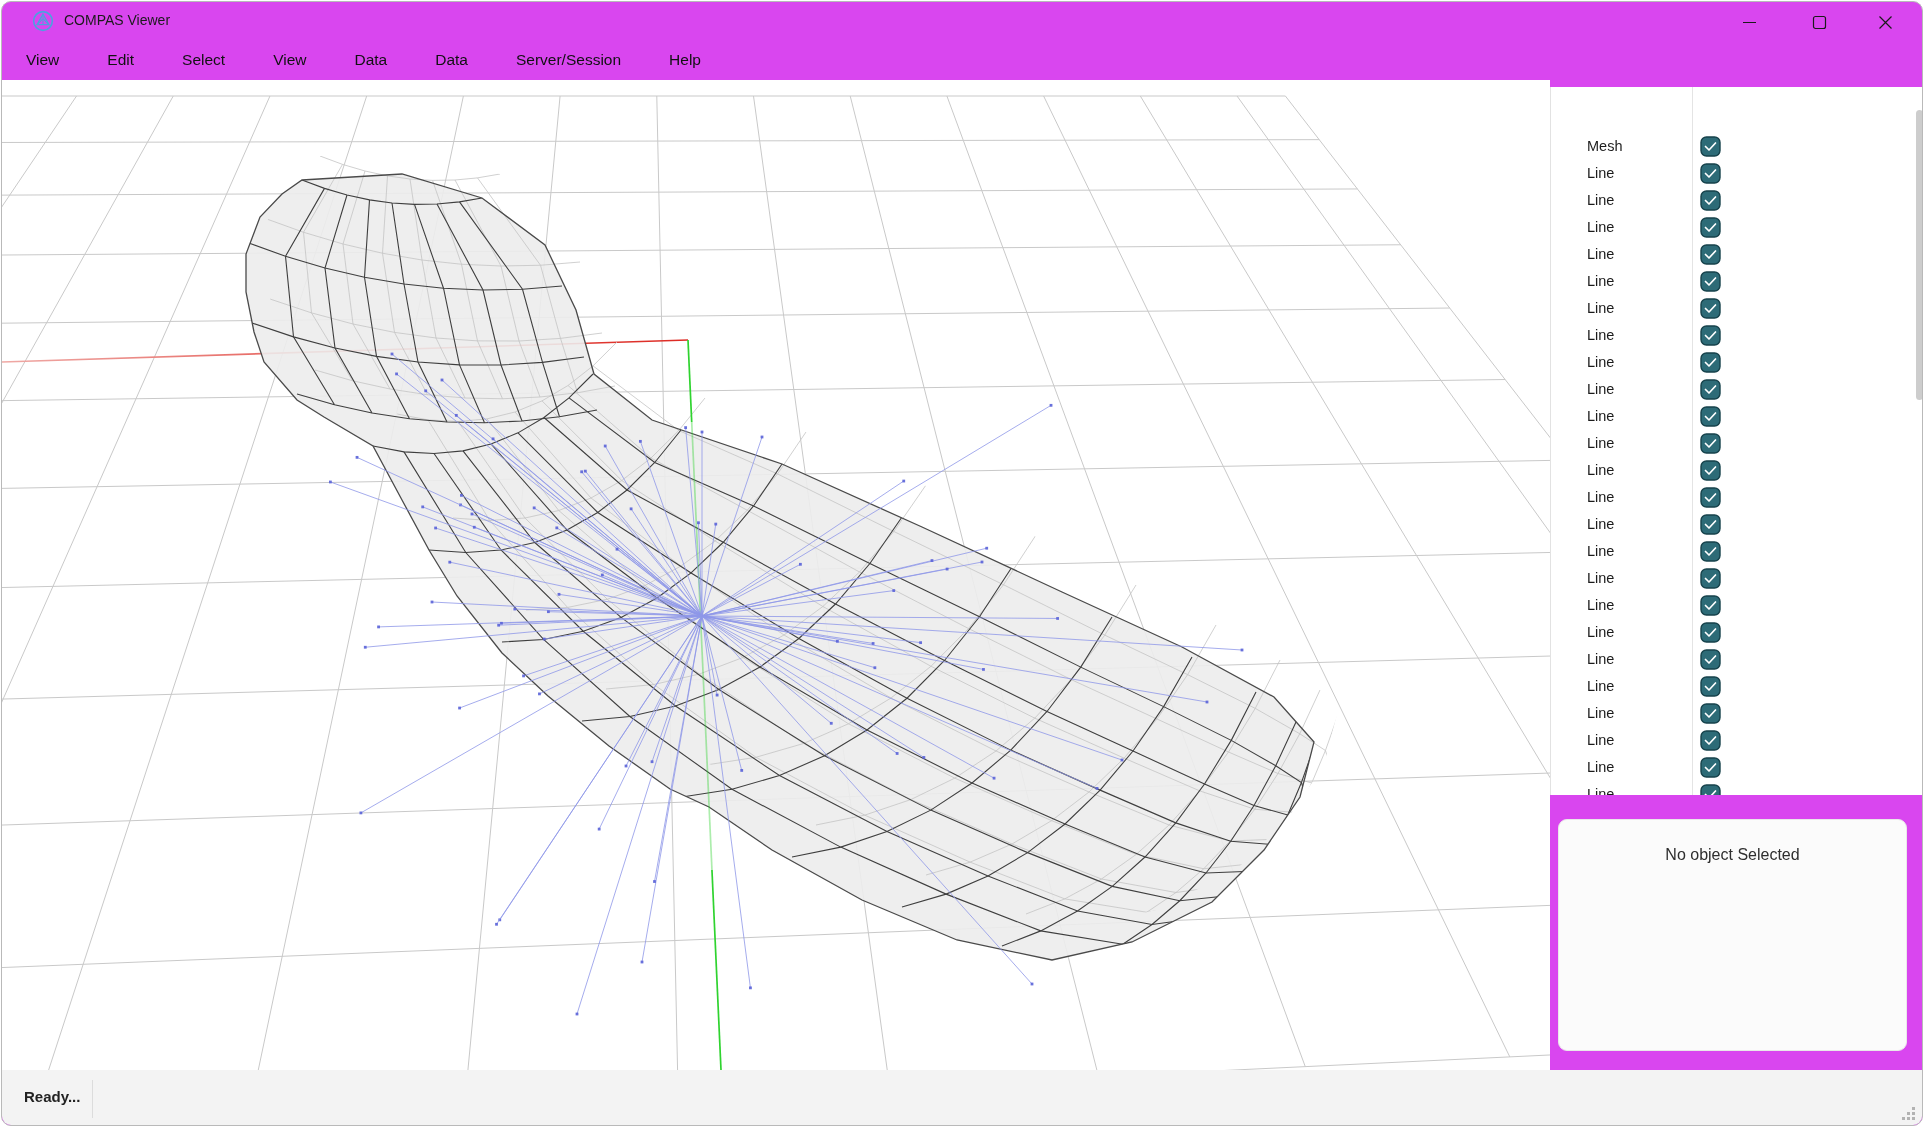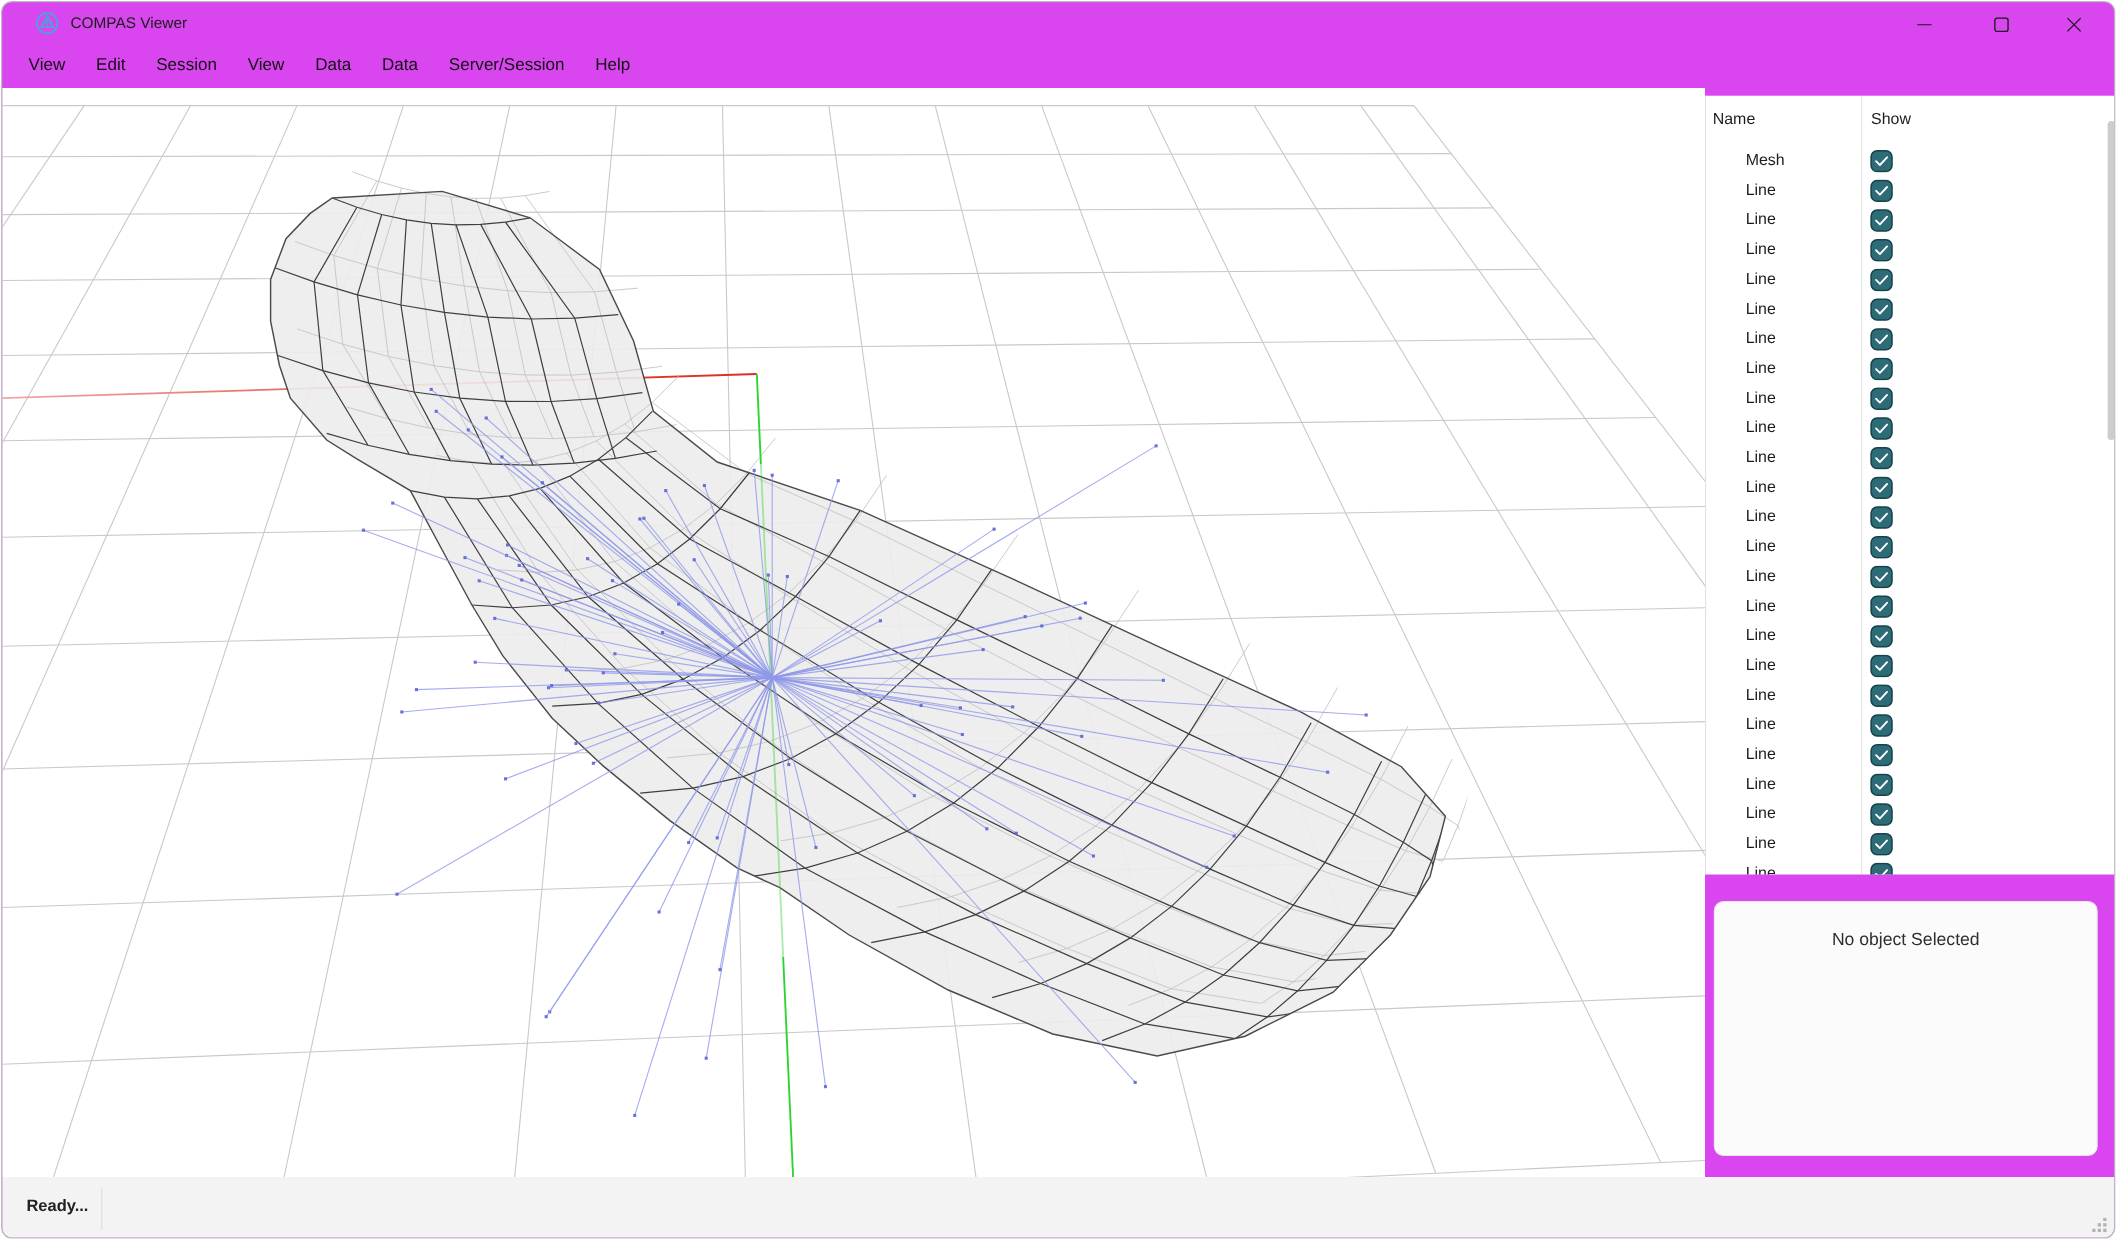--- a/index.html
+++ b/index.html
@@ -6,21 +6,21 @@
   #window{position:relative;width:1922px;height:1125px;margin:1px;background:#d946ef;
           border:1px solid #b9b9b9;border-radius:10px;overflow:hidden;box-sizing:border-box;}
   
   #titlebar{position:absolute;left:0;top:0;width:100%;height:38px;}
   #app-icon{position:absolute;left:30px;top:8px;width:22px;height:22px;}
   #app-title{position:absolute;left:62px;top:10px;font-size:14px;color:#1b1b1b;}
   .winctl{position:absolute;top:0;width:66px;height:40px;display:flex;align-items:center;justify-content:center;}
   #btn-min{right:140px;} #btn-max{right:70px;} #btn-close{right:4px;}
   
   #menubar{position:absolute;left:0;top:38px;width:100%;height:40px;display:flex;align-items:center;
-           padding-left:24px;gap:28px;box-sizing:border-box;}
+           padding-left:24px;gap:48px;box-sizing:border-box;}
   .menu-item{font-size:15.5px;color:#111;white-space:nowrap;cursor:default;}
   
   #viewport{position:absolute;left:0;top:78px;width:1548px;height:990px;background:#ffffff;}
   
   #tree-panel{position:absolute;left:1548px;top:85px;width:374px;height:708px;background:#ffffff;
               overflow:hidden;border-left:1px solid #e2e2e2;}
   #tree-header{position:absolute;left:0;top:0;width:100%;height:47px;}
   #col-name{position:absolute;left:6px;top:14px;font-size:14.5px;color:#1c1c1c;}
   #col-show{position:absolute;left:150px;top:14px;font-size:14.5px;color:#1c1c1c;}
   #col-divider{position:absolute;left:141px;top:0;width:1px;height:708px;background:#e4e4e4;}
@@ -64,21 +64,21 @@
     <div class="winctl" id="btn-close">
       <svg width="15" height="15" viewBox="0 0 15 15">
           <path d="M1.5 1.5 L13.5 13.5 M13.5 1.5 L1.5 13.5" stroke="#1a1a1a" stroke-width="1.2"></path>
         </svg>
     </div>
   </div>
 
   <div id="menubar">
       <div class="menu-item">View</div>
       <div class="menu-item">Edit</div>
-      <div class="menu-item">Session</div>
+      <div class="menu-item">Select</div>
       <div class="menu-item">View</div>
       <div class="menu-item">Data</div>
       <div class="menu-item">Data</div>
       <div class="menu-item">Server/Session</div>
       <div class="menu-item">Help</div>
     </div>
 
   <svg id="viewport" viewBox="0 0 1548 990">
       <g transform="translate(0,-78)">
         <g stroke="#c9c9c9" stroke-width="1">
@@ -346,24 +346,20 @@
           <stop offset="0.55" stop-color="#e4524c"></stop>
           <stop offset="1" stop-color="#dd2b24"></stop>
         </linearGradient>
         <clipPath id="blobclip">
           <path d="M300 178 L 400 172 L 480 196 L 543 243 L 574 308 L 592 372 L 650 418 L 780 462 L 920 525 L 1060 590 L 1180 645 L 1272 695 L 1312 740 L 1298 795 L 1262 848 L 1210 900 L 1130 940 L 1050 958 L 955 938 L 860 898 L 770 848 L 707 805 L 668 787 L 607 744 L 546 694 L 500 651 L 455 594 L 427 548 L 400 498 L 371 444 L 322 415 L 295 398 L 262 360 L 252 330 L 244 290 L 244 252 L 258 215 L 280 192 Z"></path>
         </clipPath>
       </defs>
     </svg>
 
   <div id="tree-panel">
-    <div id="tree-header">
-      <span id="col-name">Name</span>
-      <span id="col-show">Show</span>
-    </div>
     <div id="col-divider"></div>
     <div id="rows">
         <div class="tree-row" style="top: 0px;">
           <span class="tree-label">Mesh</span>
           <svg class="tree-check" viewBox="0 0 21 21">
             <rect x="1" y="1" width="19" height="19" rx="5.5" fill="#2d6b77" stroke="#16424b" stroke-width="1.4"></rect>
             <path d="M5.5 10.5 L9 14 L15.5 7" fill="none" stroke="#ffffff" stroke-width="1.7" stroke-linecap="round" stroke-linejoin="round"></path>
           </svg>
         </div>
         <div class="tree-row" style="top: 27px;">

